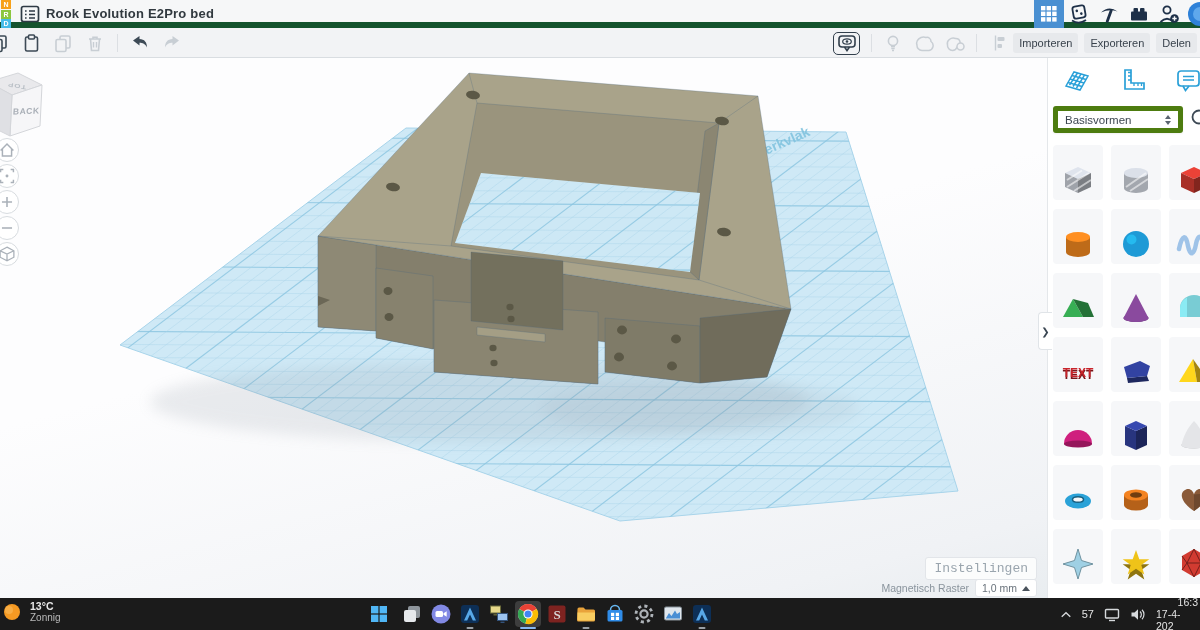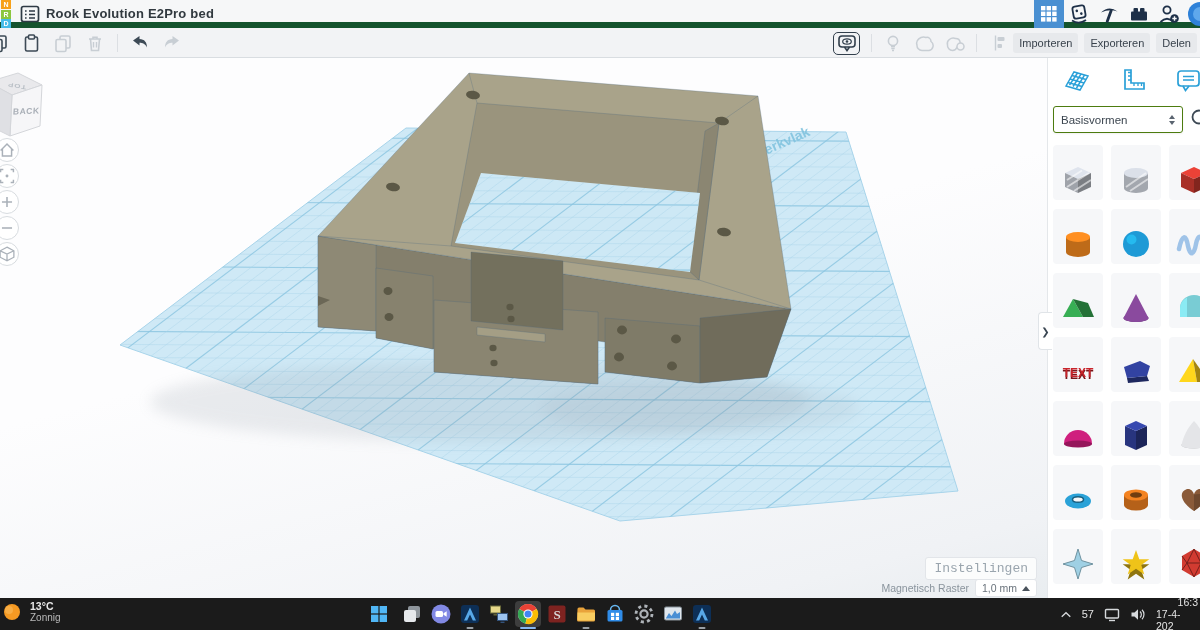--- a/index.html
+++ b/index.html
@@ -69,21 +69,21 @@
   .caret-up { width:0; height:0; border-left:4px solid transparent; border-right:4px solid transparent;
     border-bottom:5px solid #4a535c; }
 
   
   .sidebar { position:absolute; left:1047px; top:0; width:153px; height:540px;
     background:#fff; border-left:1px solid #e4e7ea; overflow:hidden; }
   .side-tools { position:absolute; left:0; top:0; width:153px; height:46px; display:flex;
     align-items:center; gap:26px; padding-left:14px; }
   .stool { width:30px; height:30px; cursor:pointer; flex:none; }
   .cat-row { position:absolute; left:5px; top:48px; width:160px; display:flex; align-items:center; gap:8px; }
-  .cat-select { width:133px; height:27px; background:#fff; border:1px solid #4d7c0f;
+  .cat-select { width:133px; height:27px; background:#fff; border:5px solid #4d7c0f;
     border-radius:3px; box-shadow:0 1px 2px rgba(0,0,0,.06); display:flex; align-items:center;
     justify-content:space-between; padding:0 7px; cursor:pointer; }
   .cat-select span { font-size:11.5px; color:#3c4650; }
   .updown { display:flex; flex-direction:column; gap:2px; }
   .updown i { display:block; width:0; height:0; border-left:3.5px solid transparent; border-right:3.5px solid transparent; }
   .updown .u { border-bottom:4px solid #5a6470; }
   .updown .d { border-top:4px solid #5a6470; }
   .side-search { flex:none; }
   .shape-grid { position:absolute; left:5px; top:87px; width:180px; display:flex;
     flex-wrap:wrap; gap:9px 8px; }

